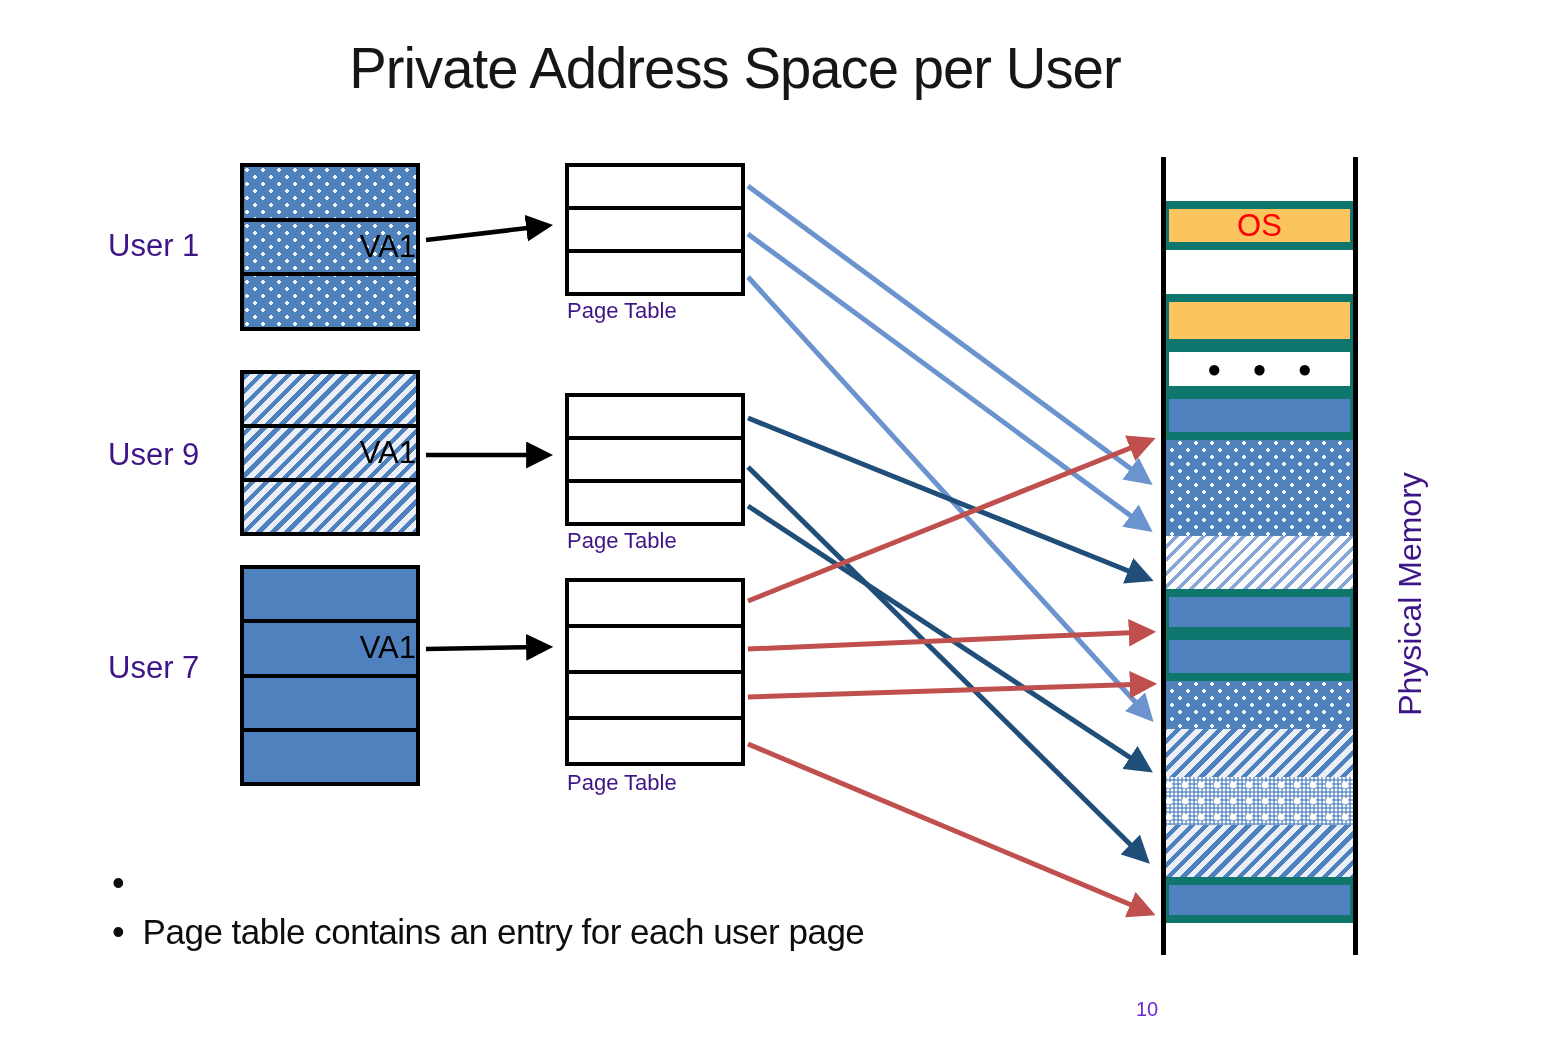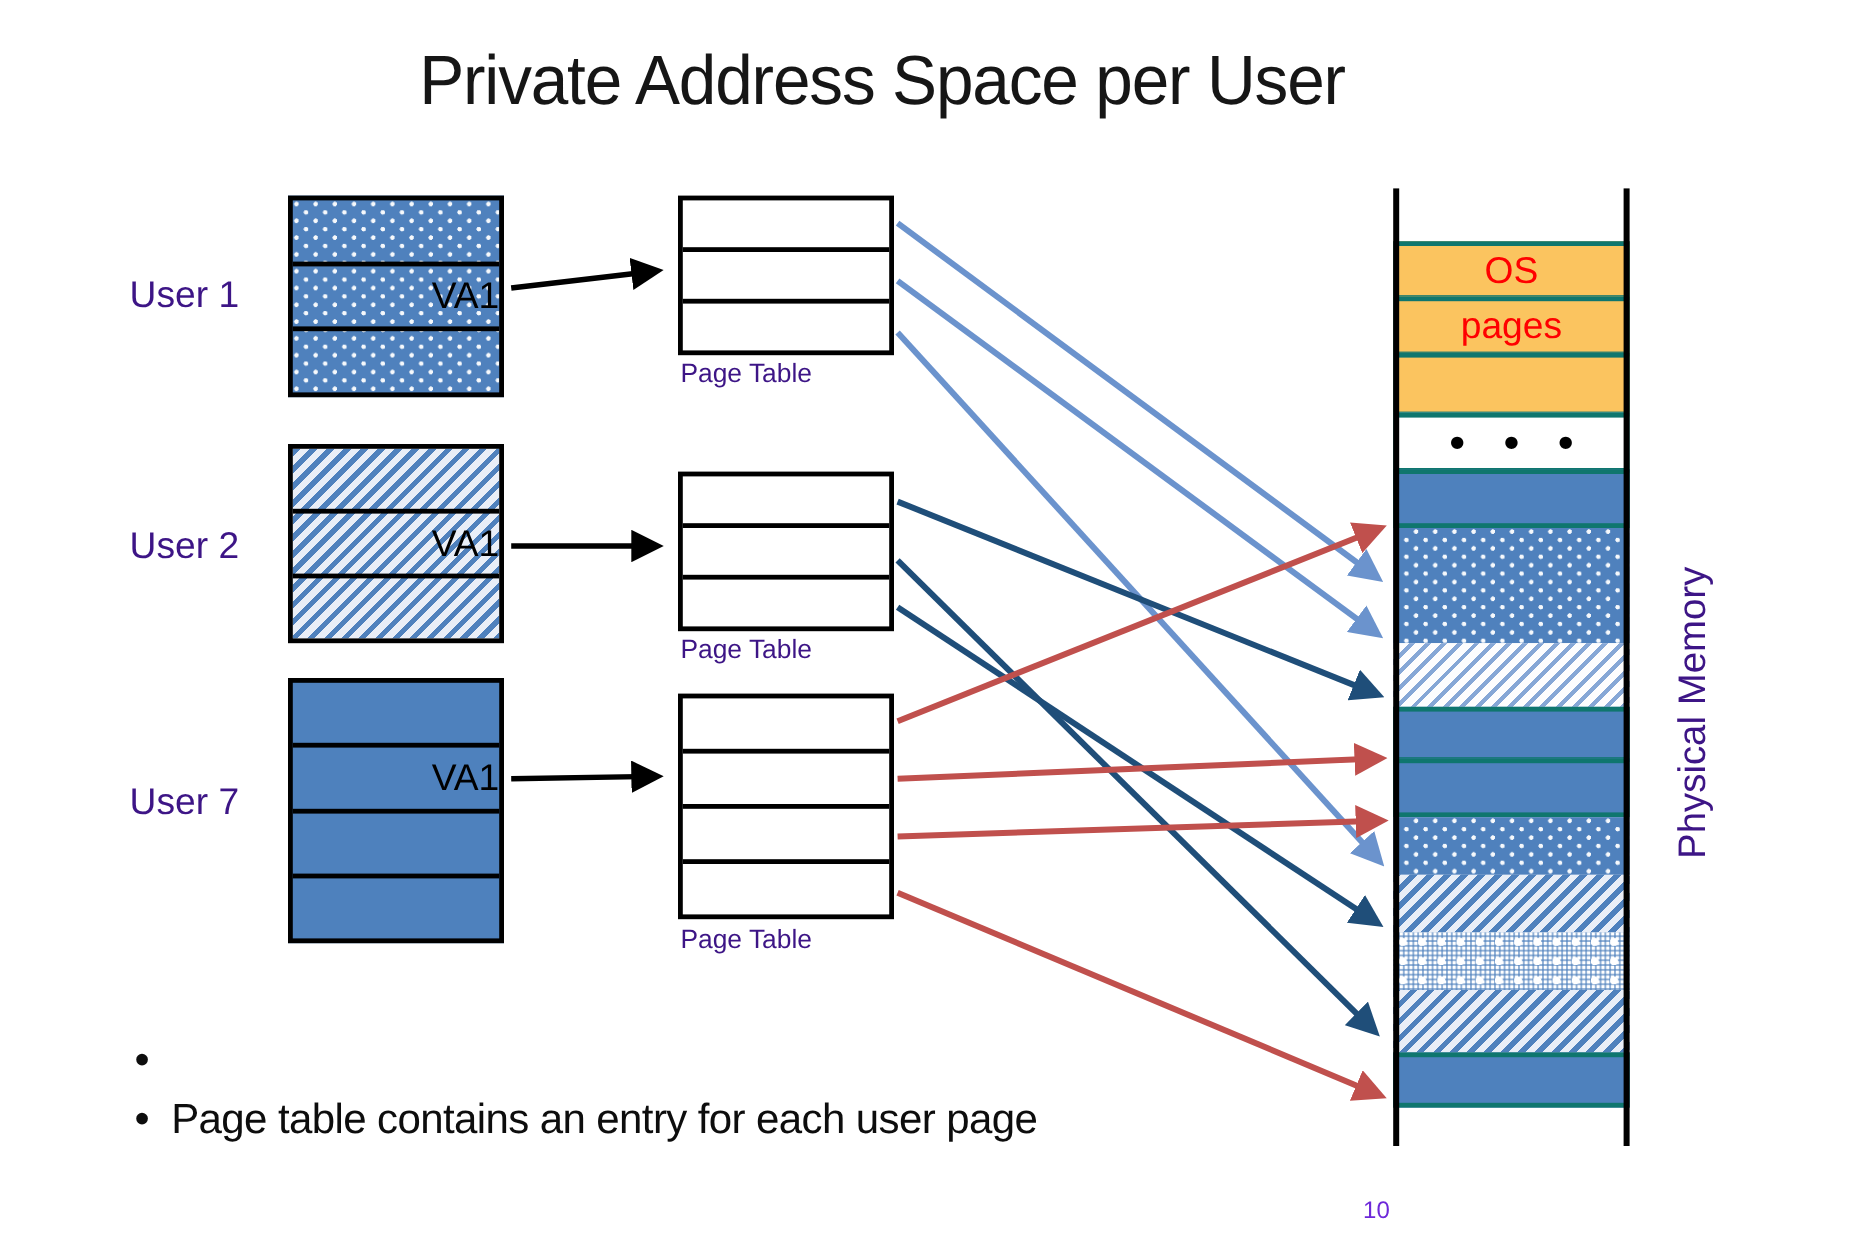--- a/index.html
+++ b/index.html
@@ -51,21 +51,21 @@
       repeating-linear-gradient(0deg, rgba(79,129,189,.62) 0 2px, rgba(255,255,255,0) 2px 4px),
       repeating-linear-gradient(90deg, rgba(79,129,189,.62) 0 2px, rgba(255,255,255,0) 2px 4px);
     background-size:16px 16px, 4px 4px, 4px 4px;
   }
   .solidblue { background:#4e81bd; }
   .orange { background:#fbc45f; }
 
   
   .rail { position:absolute; top:157px; width:5px; height:798px; background:#000; z-index:5; }
   .mrow { position:absolute; left:1161px; width:197px; box-sizing:border-box; }
-  .mrow.bordered { border:4px solid #0f766e; }
+  .mrow.bordered { border:8px solid #0f766e; }
   .mrow.center { display:flex; align-items:center; justify-content:center; }
   .ostext { font-size:31px; color:#ff0000; }
   .mdots { font-size:24px; color:#000; letter-spacing:12px; text-indent:12px; }
   .pmlabel {
     position:absolute; left:1252px; top:574px; width:320px; height:40px;
     transform:rotate(-90deg); transform-origin:center; text-align:center;
     font-size:32px; color:#3d1586;
   }
   .bullet-line { position:absolute; left:112px; display:flex; align-items:baseline; color:#0d0d0d; }
   .bullet-line .dot { font-size:36px; margin-right:18px; }
@@ -82,21 +82,21 @@
 
   <div class="ulabel" style="top:228px">User 1</div>
   <div class="ubox pat-dots" style="top:163px;height:168px">
     <div class="row"></div>
     <div class="row">
       <span class="va">VA1</span>
     </div>
     <div class="row last"></div>
   </div>
 
-  <div class="ulabel" style="top:437px">User 2</div>
+  <div class="ulabel" style="top:437px">User 9</div>
   <div class="ubox pat-stripe" style="top:370px;height:166px">
     <div class="row"></div>
     <div class="row">
       <span class="va">VA1</span>
     </div>
     <div class="row last"></div>
   </div>
 
   <div class="ulabel" style="top:650px">User 7</div>
   <div class="ubox solidblue" style="top:565px;height:221px">
@@ -125,23 +125,20 @@
   <div class="pt" style="top:578px;height:188px">
     <div class="row"></div>
     <div class="row"></div>
     <div class="row"></div>
     <div class="row last"></div>
   </div>
   <div class="ptlabel" style="top:770px">Page Table</div>
 
   <div class="mrow bordered orange center" style="top:201px;height:49px">
     <span class="ostext">OS</span>
-  </div>
-  <div class="mrow bordered orange center" style="top:247px;height:50px">
-    <span class="ostext">pages</span>
   </div>
   <div class="mrow bordered orange" style="top:294px;height:53px"></div>
   <div class="mrow bordered center" style="top:344px;height:50px;background:#fff">
     <span class="mdots">● ● ●</span>
   </div>
   <div class="mrow bordered solidblue" style="top:391px;height:49px"></div>
   <div class="mrow pat-dots" style="top:440px;height:96px"></div>
   <div class="mrow pat-stripe-light" style="top:536px;height:53px"></div>
   <div class="mrow bordered solidblue" style="top:589px;height:46px"></div>
   <div class="mrow bordered solidblue" style="top:632px;height:49px"></div>

